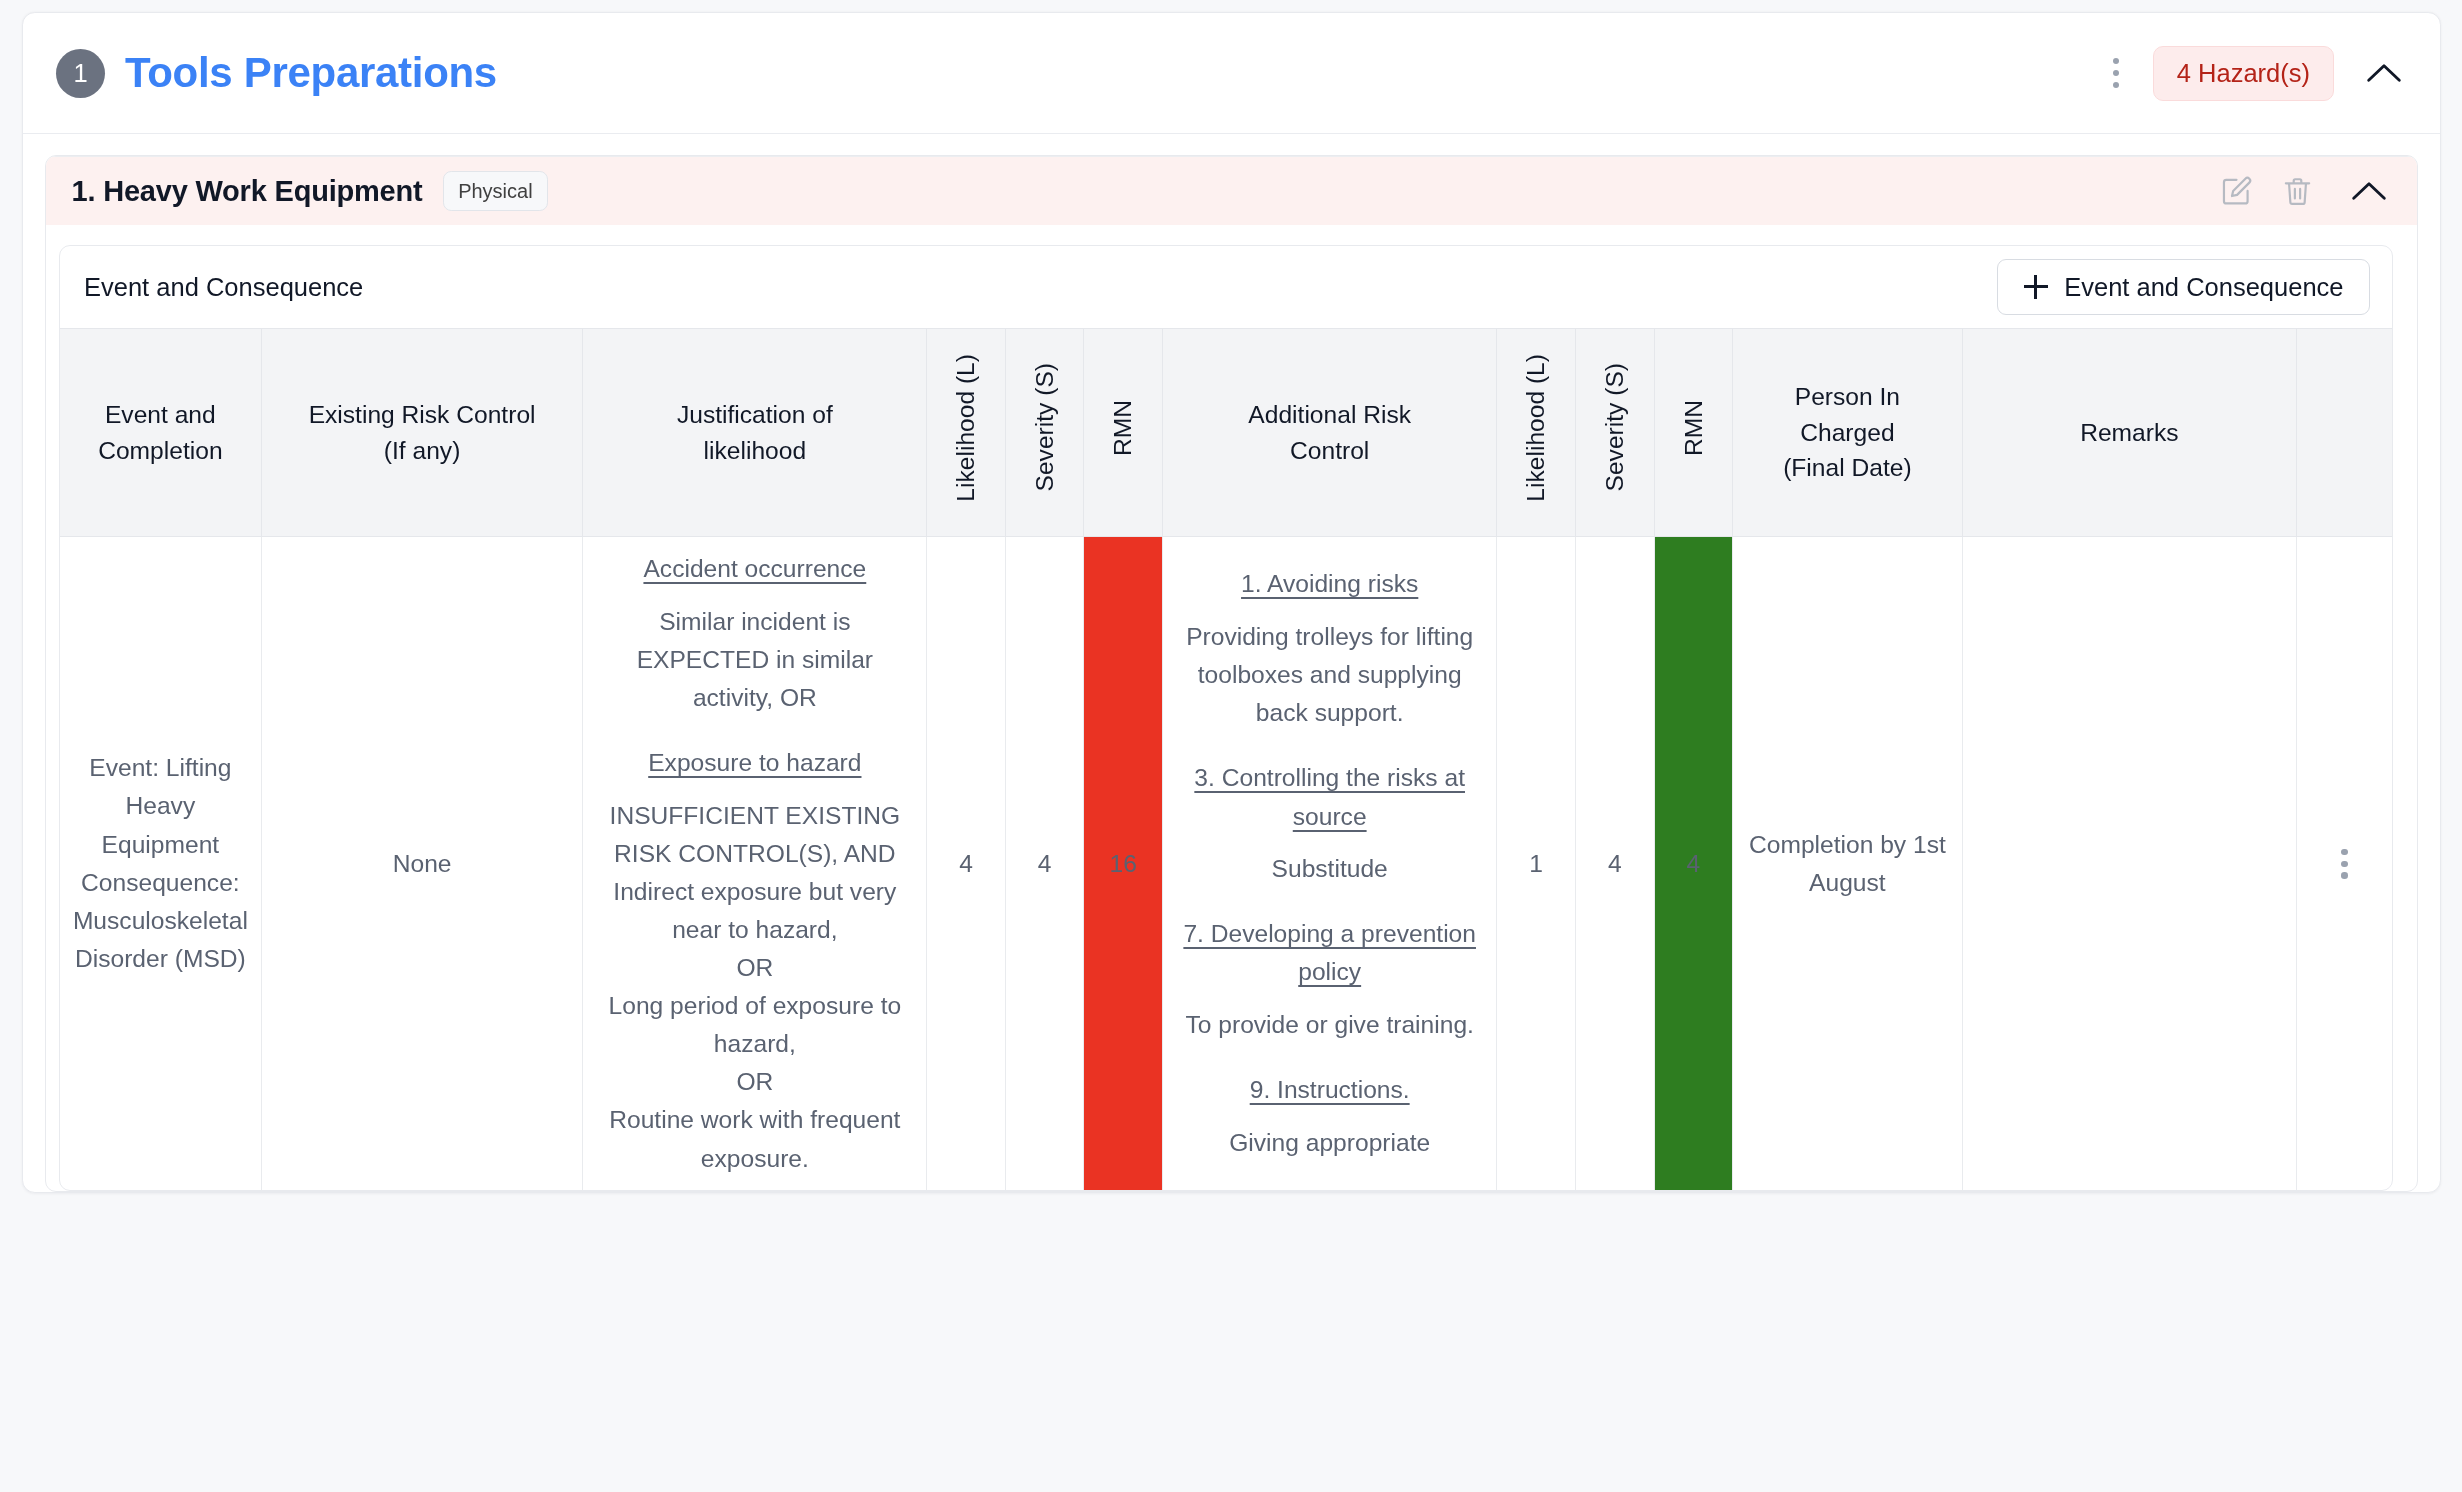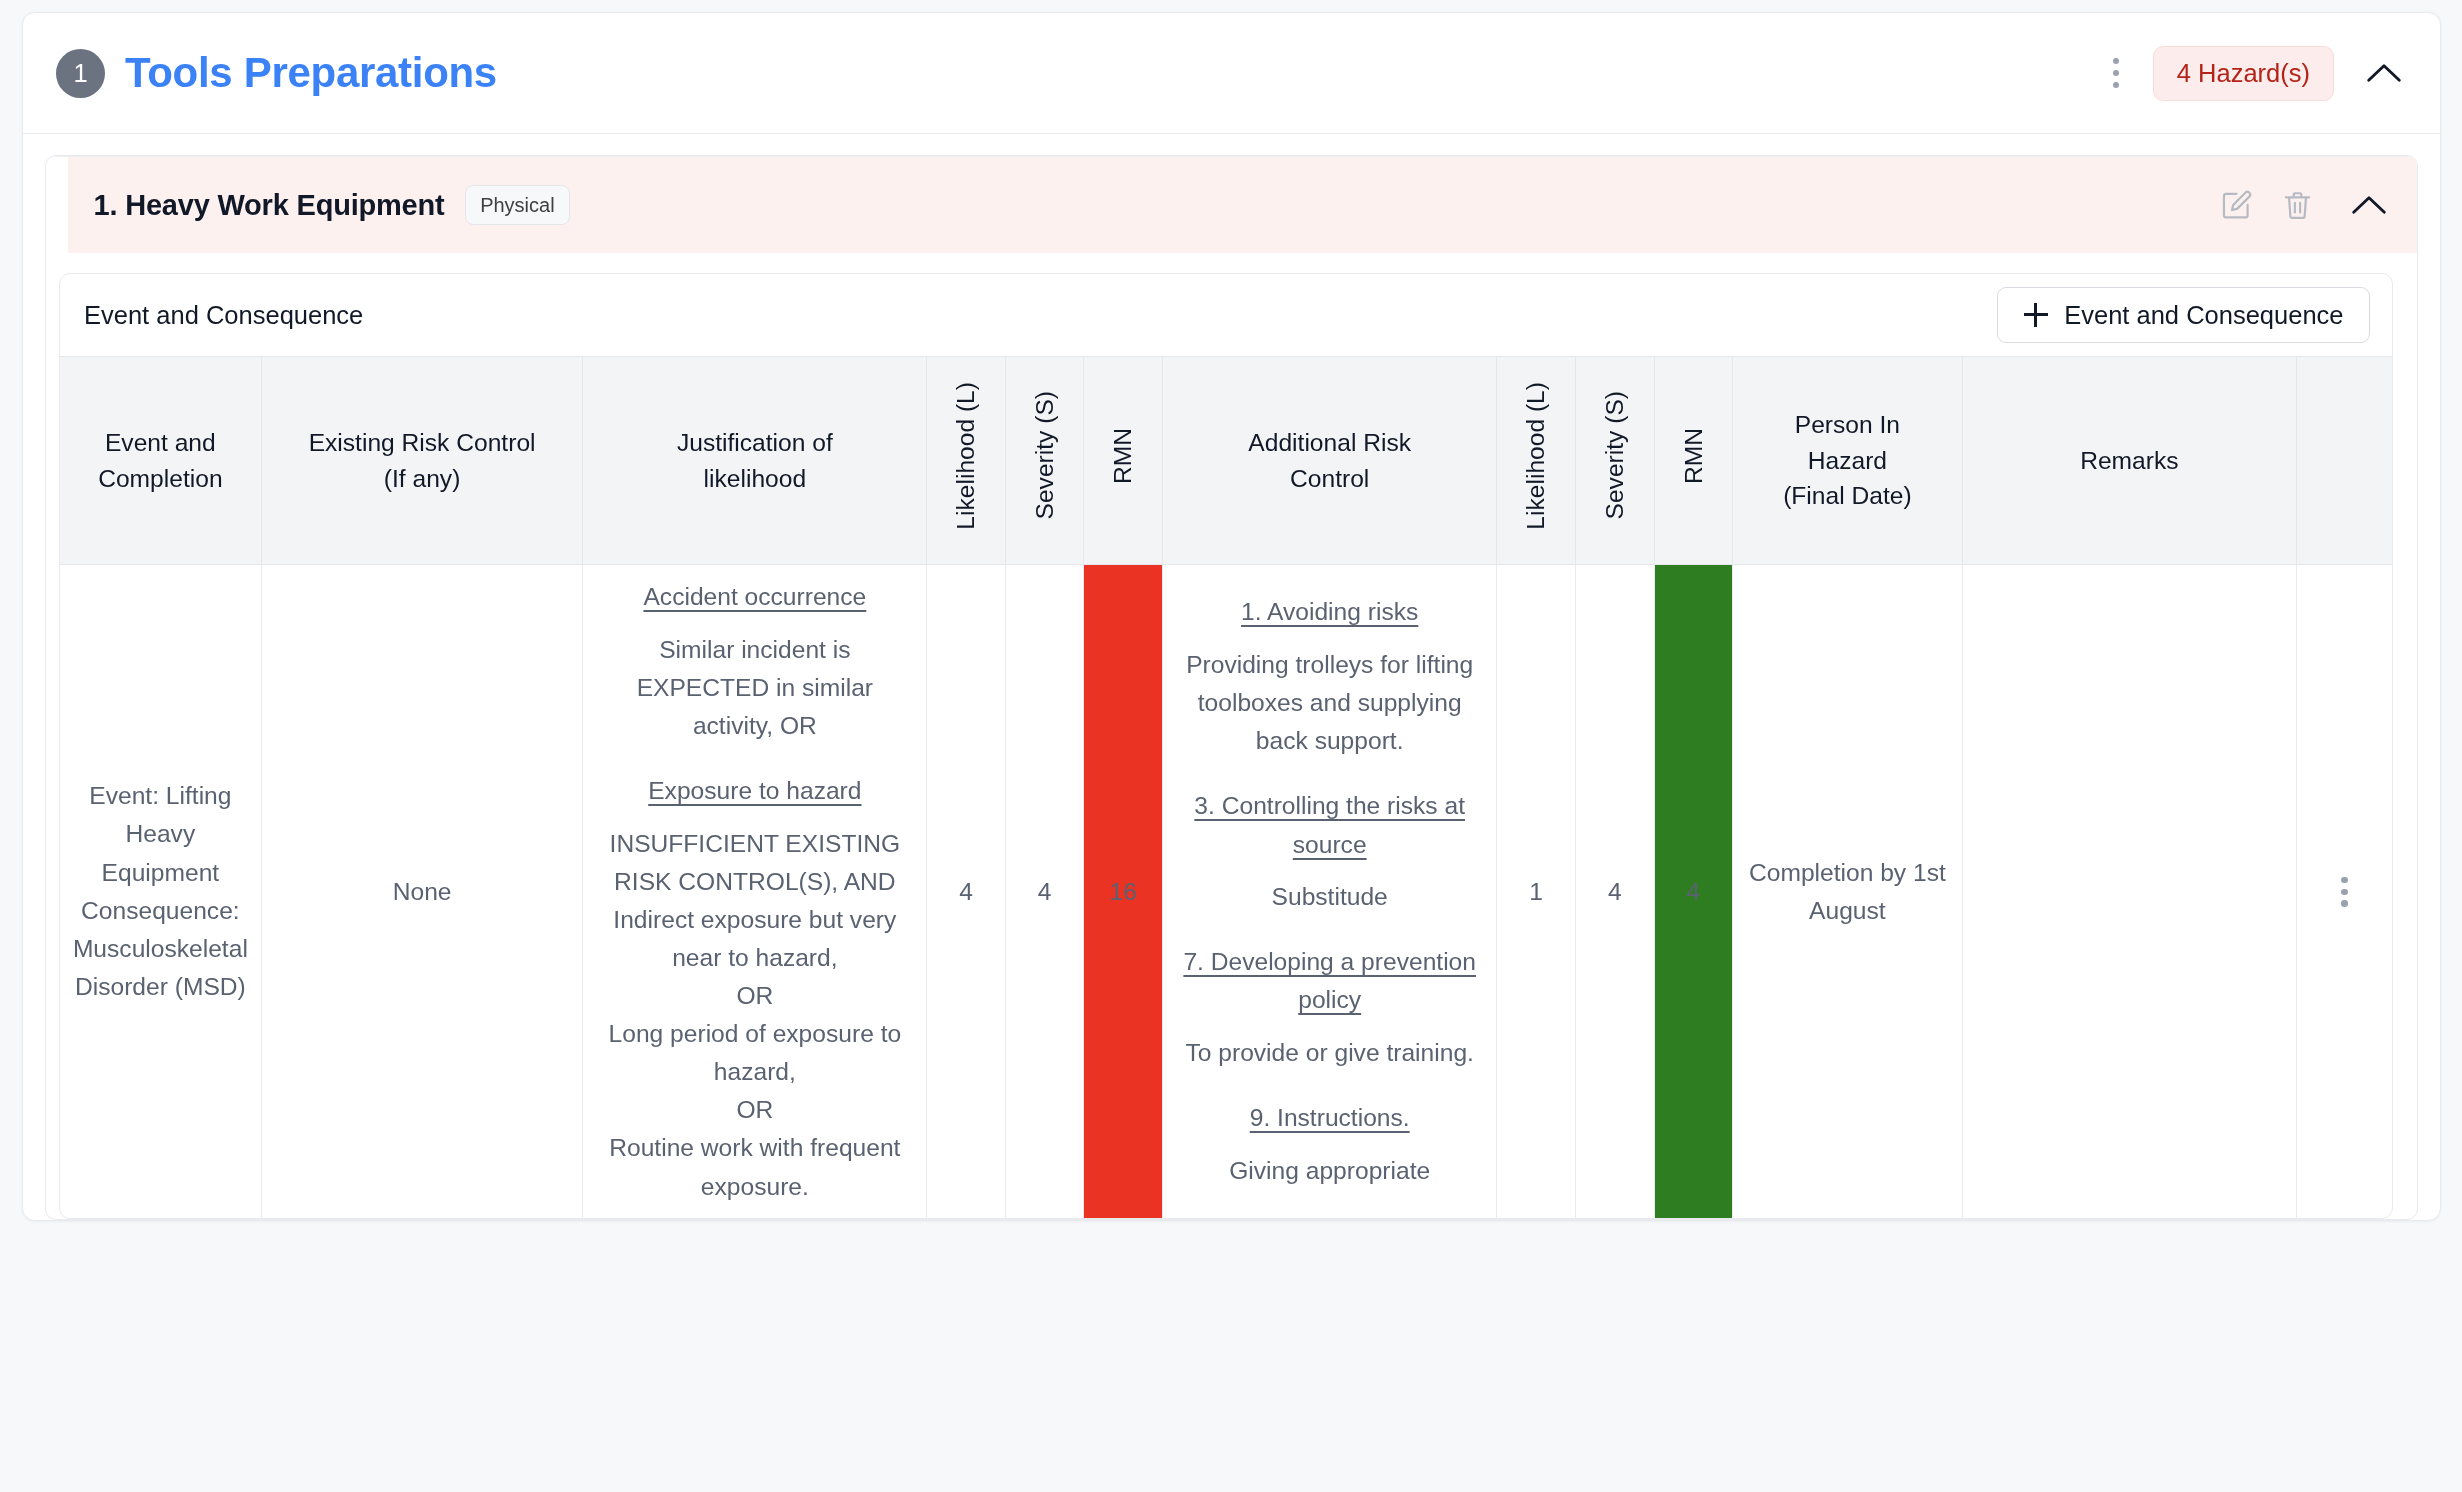--- a/index.html
+++ b/index.html
@@ -116,24 +116,23 @@
   .plus::before, .plus::after {
     content: ""; position: absolute; background: #111827;
   }
   .plus::before { left: 0; top: 10px; width: 24px; height: 2.7px; }
   .plus::after  { top: 0; left: 10px; height: 24px; width: 2.7px; }
 
   
   .hazard-item { border-top: 0.9px solid #eceef1; }
   .hazard-head {
     background: #fdf1f0;
-    height: 96px;
+    height: 68px;
     display: flex; align-items: center;
     padding: 0 27px 0 25.5px;
-    margin-left: 22px;
   }
   .hazard-name {
     font-size: 29px; font-weight: 700; color: #111827;
     letter-spacing: -0.2px;
   }
   .tag {
     margin-left: 20px;
     padding: 7.3px 14.6px;
     font-size: 20px;
     color: #404040;
@@ -337,21 +336,21 @@
                 <span>Likelihood (L)</span>
               </th>
               <th class="vert">
                 <span>Severity (S)</span>
               </th>
               <th class="vert">
                 <span>RMN</span>
               </th>
               <th>
                 <span>Person In</span><br>
-                <span>Hazard</span><br>
+                <span>Charged</span><br>
                 <span>(Final Date)</span>
               </th>
               <th>
                 <span>Remarks</span>
               </th>
               <th></th>
             </tr>
           </thead>
           <tbody>
             <tr>

